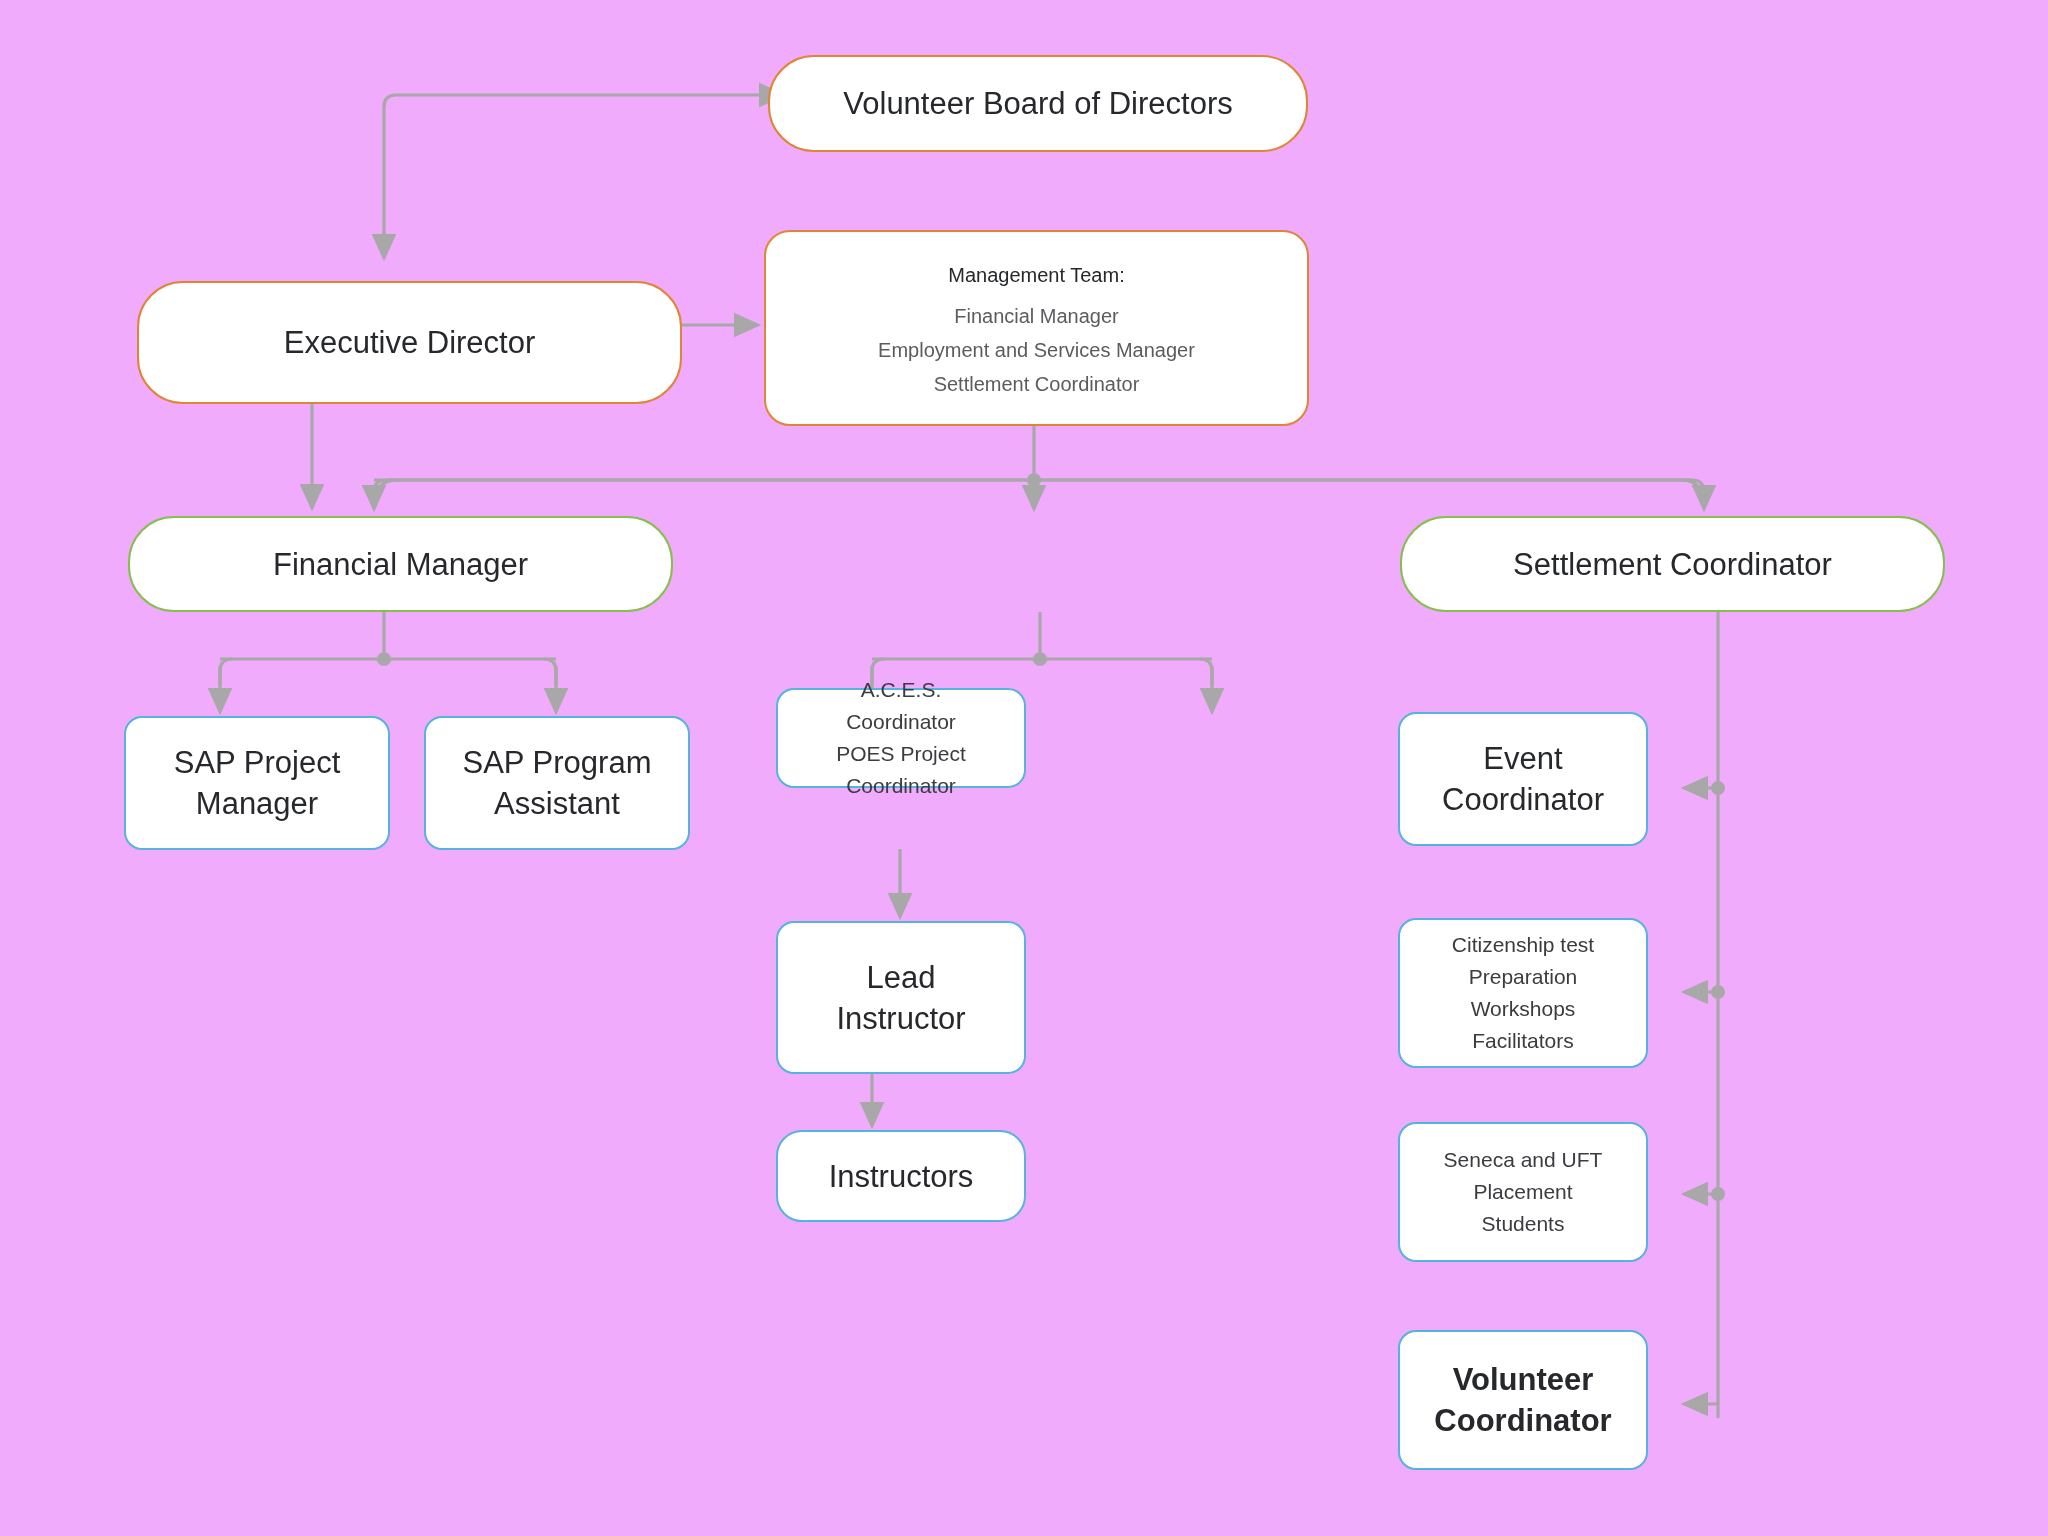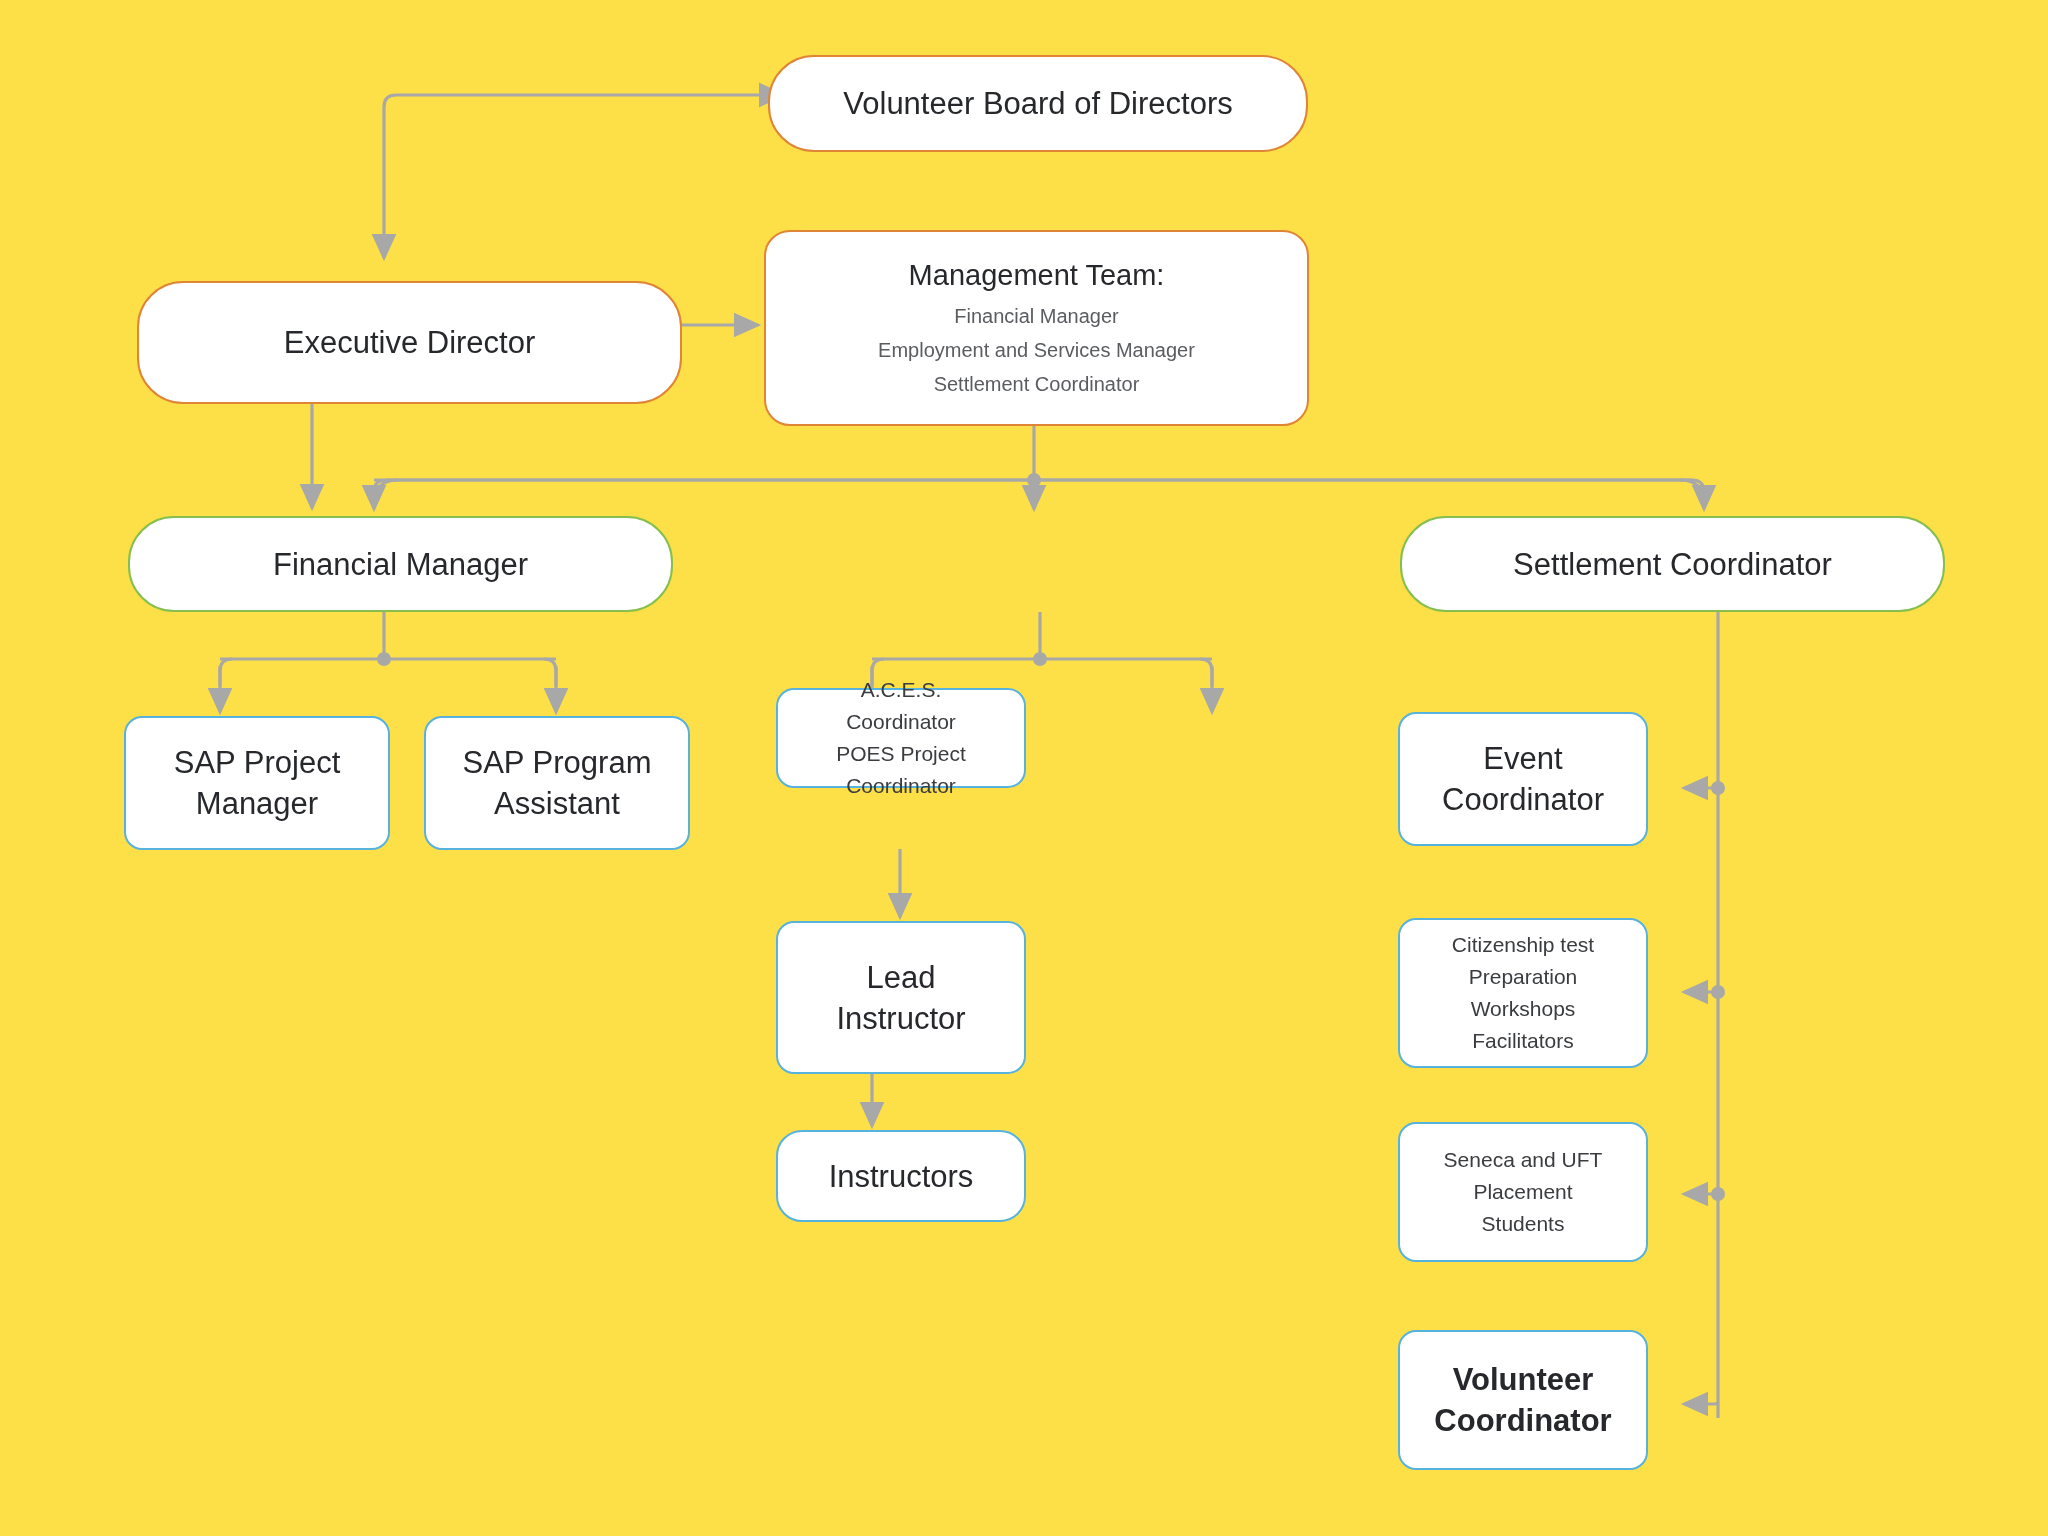--- a/index.html
+++ b/index.html
@@ -8,21 +8,21 @@
     background: #ffffff;
   }
   body {
     font-family: "Liberation Sans", "DejaVu Sans", sans-serif;
     -webkit-font-smoothing: antialiased;
   }
   #canvas {
     position: relative;
     width: 2048px;
     height: 1536px;
-    background: #fde047;
+    background: #f0abfc;
     overflow: hidden;
   }
   #edges {
     position: absolute;
     left: 0;
     top: 0;
     width: 2048px;
     height: 1536px;
     pointer-events: none;
   }
@@ -52,21 +52,21 @@
   
   .r-pill  { border-radius: 46px; }
   .r-soft  { border-radius: 26px; }
   .r-small { border-radius: 18px; }
 
   
   .t-xl  { font-size: 31px; line-height: 41px; font-weight: 400; }
   .t-md  { font-size: 25px; line-height: 34px; font-weight: 400; }
   .t-sm  { font-size: 21px; line-height: 32px; font-weight: 400; color: #3a3c3f; }
 
-  .mgmt-title { font-size: 29px; line-height: 40px; color: #26282b; margin-bottom: 4px; }
+  .mgmt-title { font-size: 20px; line-height: 40px; color: #26282b; margin-bottom: 4px; }
   .mgmt-sub   { font-size: 20px; line-height: 34px; color: #5a5c60; white-space: nowrap; }
   .gap-para { height: 12px; }
 </style>
 </head>
 <body>
 
 <div id="canvas">
 
   <svg id="edges" width="2048" height="1536" viewBox="0 0 2048 1536">
     <defs>

